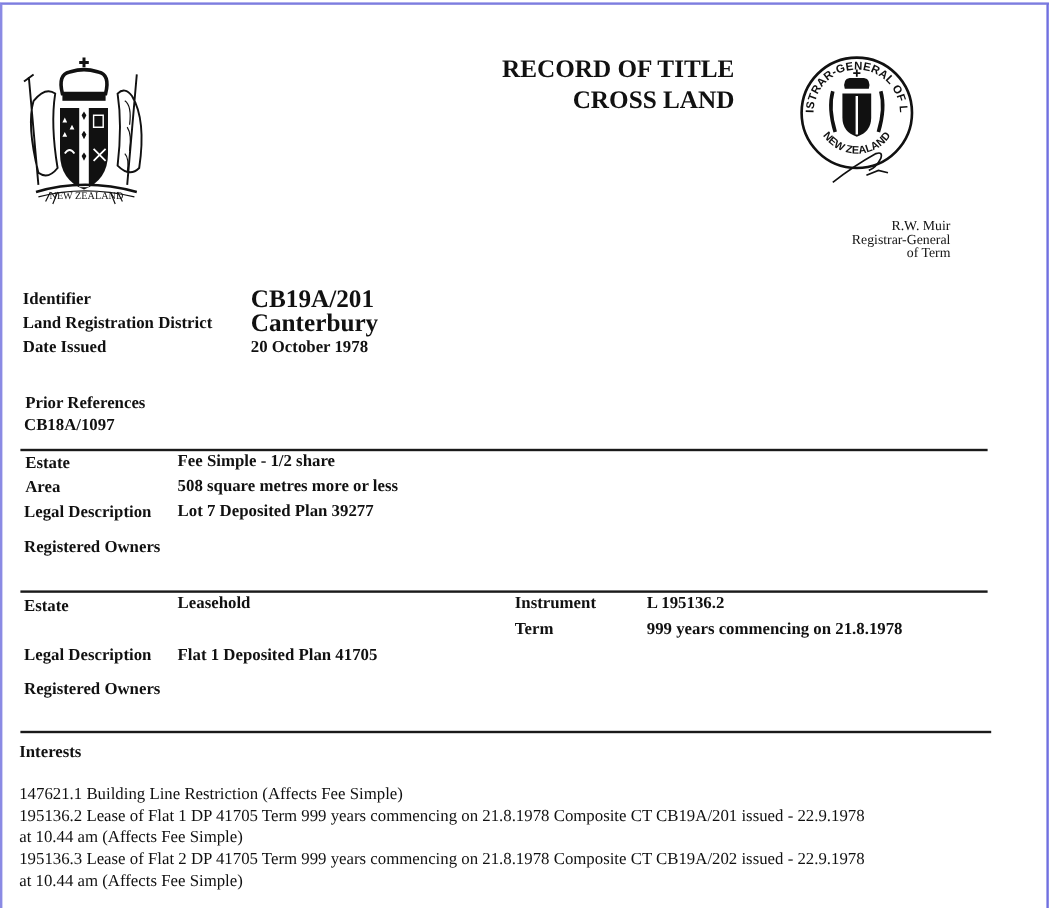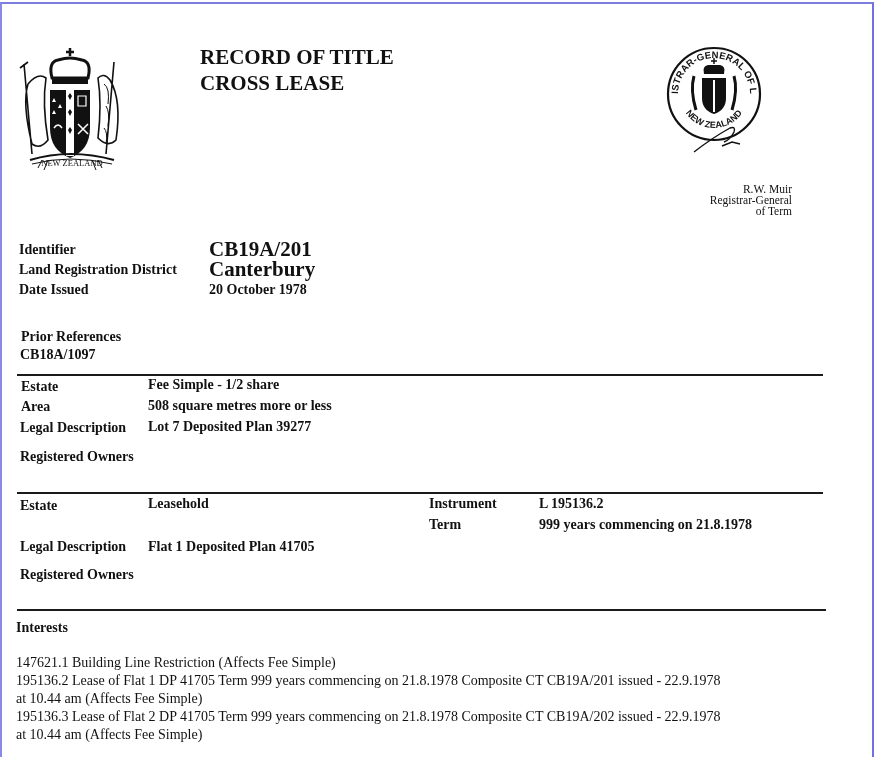--- a/index.html
+++ b/index.html
@@ -7,21 +7,21 @@
       width: 880px; height: 757px; position: relative; overflow: hidden;
       font-family: "Liberation Serif", "DejaVu Serif", serif; color: #111;
     }
     .frame {
       position: absolute; left: 0; top: 2px; width: 874px; height: 760px;
       border-top: 2px solid #7d7ddf; border-left: 2px solid #8a8ae4; border-right: 2px solid #7070e0;
       box-sizing: border-box;
     }
     .abs { position: absolute; white-space: nowrap; }
     .title {
-      position: absolute; left: 200px; top: 44px; width: 412px; text-align: left;
+      position: absolute; left: 200px; top: 44px; width: 412px; text-align: right;
       font-weight: bold; font-size: 21px; line-height: 26px; color: #111;
     }
     .title div { white-space: nowrap; }
     .label { font-weight: bold; font-size: 14px; font-family: Liberation Serif, serif; }
     .val { font-size: 14px; font-weight: bold; }
     .big { font-weight: bold; font-size: 21px; }
     .rule { position: absolute; height: 2px; background: #1a1a1a; }
     .crest { position: absolute; left: 10px; top: 44px; width: 124px; height: 132px; }
     .seal { position: absolute; left: 664px; top: 44px; width: 100px; height: 112px; }
     .sigtext { position: absolute; left: 666px; width: 126px; text-align: right; font-size: 11.5px; line-height: 11px; color: #111; }
@@ -55,21 +55,21 @@
   <path d="M94 40 q6 4 4 20 M96 62 q4 6 2 20 M94 84 q4 4 2 16" stroke="#111" stroke-width="1" fill="none"></path>
 
   <path d="M20 116 q40 -12 84 0" stroke="#111" stroke-width="2" fill="none"></path>
   <path d="M22 120 q38 -10 80 0" stroke="#111" stroke-width="1" fill="none"></path>
   <path d="M28 124 l4 -8 M34 126 l4 -10 M86 126 l-4 -10 M92 124 l-4 -8" stroke="#111" stroke-width="1"></path>
   <text x="62" y="122" text-anchor="middle" font-family="Liberation Serif, serif" font-size="8.5" fill="#111">NEW ZEALAND</text>
 </svg>
 
 <div class="title">
   <div>RECORD OF TITLE</div>
-  <div>CROSS LEASE</div>
+  <div>CROSS LAND</div>
 </div>
 
 <svg class="seal" viewBox="0 0 100 112">
   <defs>
     <path id="arcTop" d="M14 50 A36 36 0 0 1 86 50"></path>
     <path id="arcBot" d="M20 66 A34 34 0 0 0 80 66"></path>
   </defs>
   <circle cx="50" cy="50" r="46" fill="none" stroke="#111" stroke-width="2.2"></circle>
   <text font-family="Liberation Sans, sans-serif" font-size="9.5" font-weight="bold" fill="#111" letter-spacing="0.2">
     <textPath href="#arcTop" startOffset="50%" text-anchor="middle">REGISTRAR-GENERAL OF LAND</textPath>

